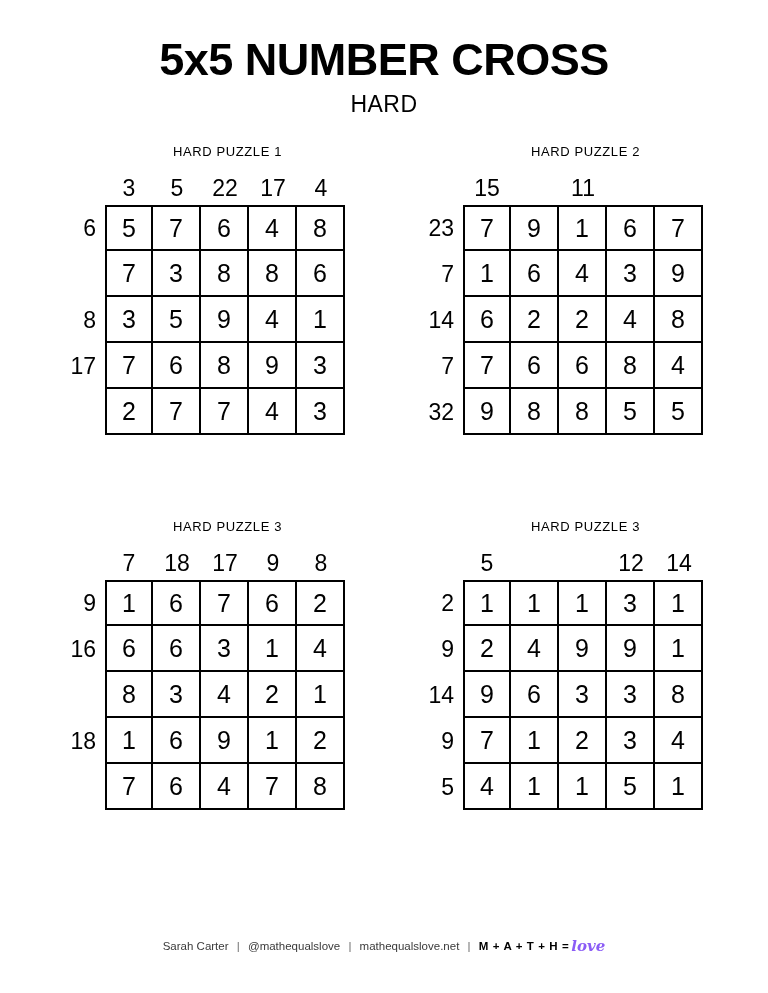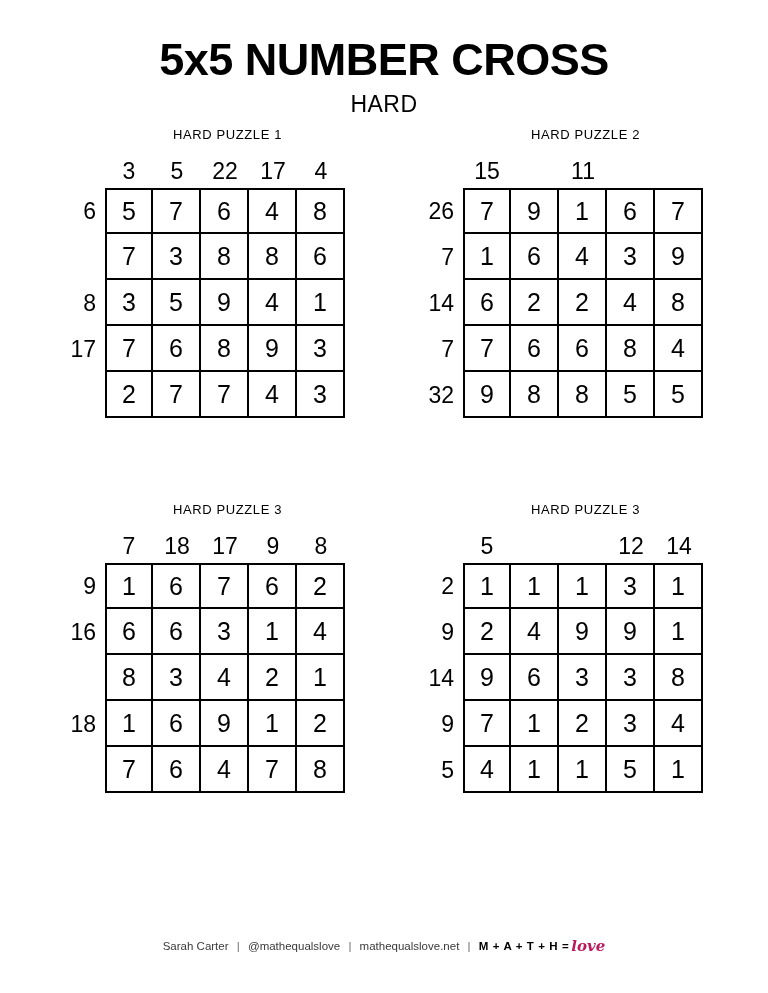--- a/index.html
+++ b/index.html
@@ -44,21 +44,21 @@
     font-size: 13.5px;
     line-height: 1.45;
     margin: 16px auto 0 auto;
     width: 600px;
     text-align: center;
   }
 
   
   .puzzles {
     position: relative;
-    margin-top: 9px;
+    margin-top: 26px;
   }
   .puzzle-row {
     display: flex;
     justify-content: center;
     gap: 68px;
   }
   .puzzle-row.second {
     margin-top: 84px;
   }
 
@@ -131,21 +131,21 @@
     margin: 0 5px;
     color: #6b6b6b;
   }
   .footer .math-eq {
     font-weight: 700;
     color: #000;
     letter-spacing: 0.6px;
     font-size: 11.5px;
   }
   .footer .love {
-    color: #be185d;
+    color: #8b5cf6;
     font-family: "DejaVu Serif", serif;
     font-style: italic;
     font-size: 15px;
     font-weight: 700;
     margin-left: 2px;
     vertical-align: -1px;
     margin-top: 17px;
   }
 </style>
 </head>
@@ -212,21 +212,21 @@
       <div class="puzzle">
         <div class="puzzle-title">HARD PUZZLE 2</div>
         <div class="grid-wrap">
           <div class="corner"></div>
           <div class="col-clue">15</div>
           <div class="col-clue"></div>
           <div class="col-clue">11</div>
           <div class="col-clue"></div>
           <div class="col-clue"></div>
 
-          <div class="row-clue">26</div>
+          <div class="row-clue">23</div>
           <div class="cell r0 c0">7</div>
           <div class="cell r0 c1">9</div>
           <div class="cell r0 c2">1</div>
           <div class="cell r0 c3">6</div>
           <div class="cell r0 c4">7</div>
 
           <div class="row-clue">7</div>
           <div class="cell r1 c0">1</div>
           <div class="cell r1 c1">6</div>
           <div class="cell r1 c2">4</div>

